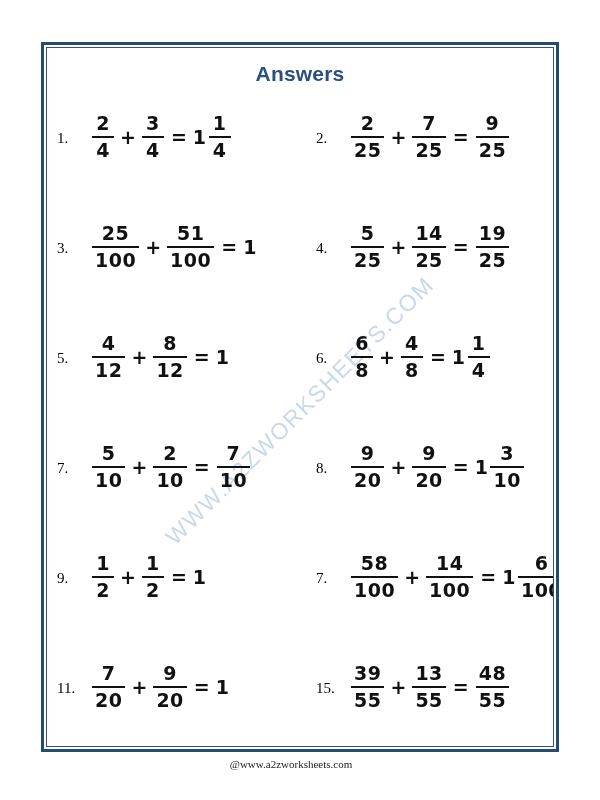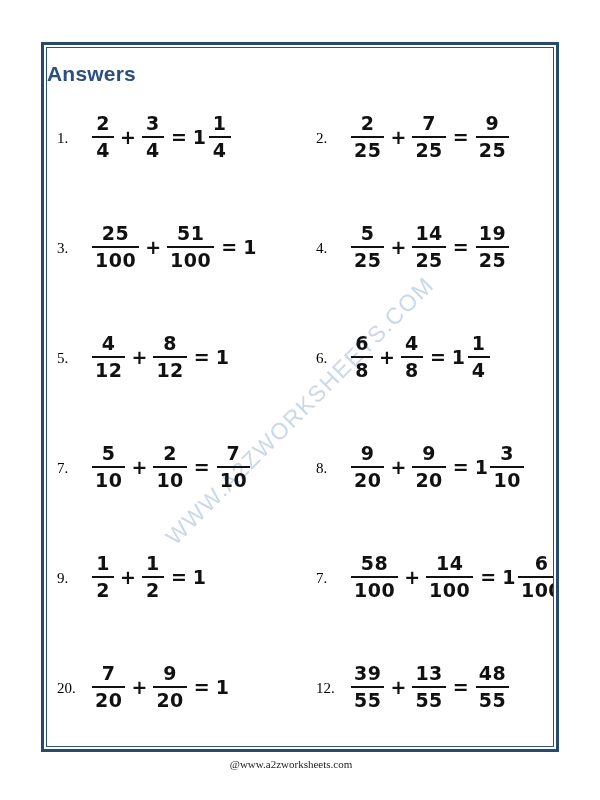--- a/index.html
+++ b/index.html
@@ -52,20 +52,21 @@
     white-space: nowrap;
     z-index: 1;
     pointer-events: none;
     font-weight: 400;
   }
 
   
   .title {
     position: relative;
     z-index: 3;
+    text-align: center;
     font-family: "Liberation Sans", sans-serif;
     font-weight: bold;
     font-size: 21px;
     color: #2b5080;
     margin-top: 14px;
     letter-spacing: 0.2px;
   }
 
   
   .grid {
@@ -391,39 +392,39 @@
               <span class="frac">
                 <span class="num">6</span>
                 <span class="bar"></span>
                 <span class="den">100</span>
               </span>
             </span>
           </div>
         </div>
         <div class="row">
           <div class="cell left">
-            <span class="qnum">20.</span>
+            <span class="qnum">11.</span>
             <span class="expr">
               <span class="frac">
                 <span class="num">7</span>
                 <span class="bar"></span>
                 <span class="den">20</span>
               </span>
               <span class="op">+</span>
               <span class="frac">
                 <span class="num">9</span>
                 <span class="bar"></span>
                 <span class="den">20</span>
               </span>
               <span class="eq">=</span>
               <span class="whole">1</span>
             </span>
           </div>
           <div class="cell right">
-            <span class="qnum">12.</span>
+            <span class="qnum">15.</span>
             <span class="expr">
               <span class="frac">
                 <span class="num">39</span>
                 <span class="bar"></span>
                 <span class="den">55</span>
               </span>
               <span class="op">+</span>
               <span class="frac">
                 <span class="num">13</span>
                 <span class="bar"></span>

